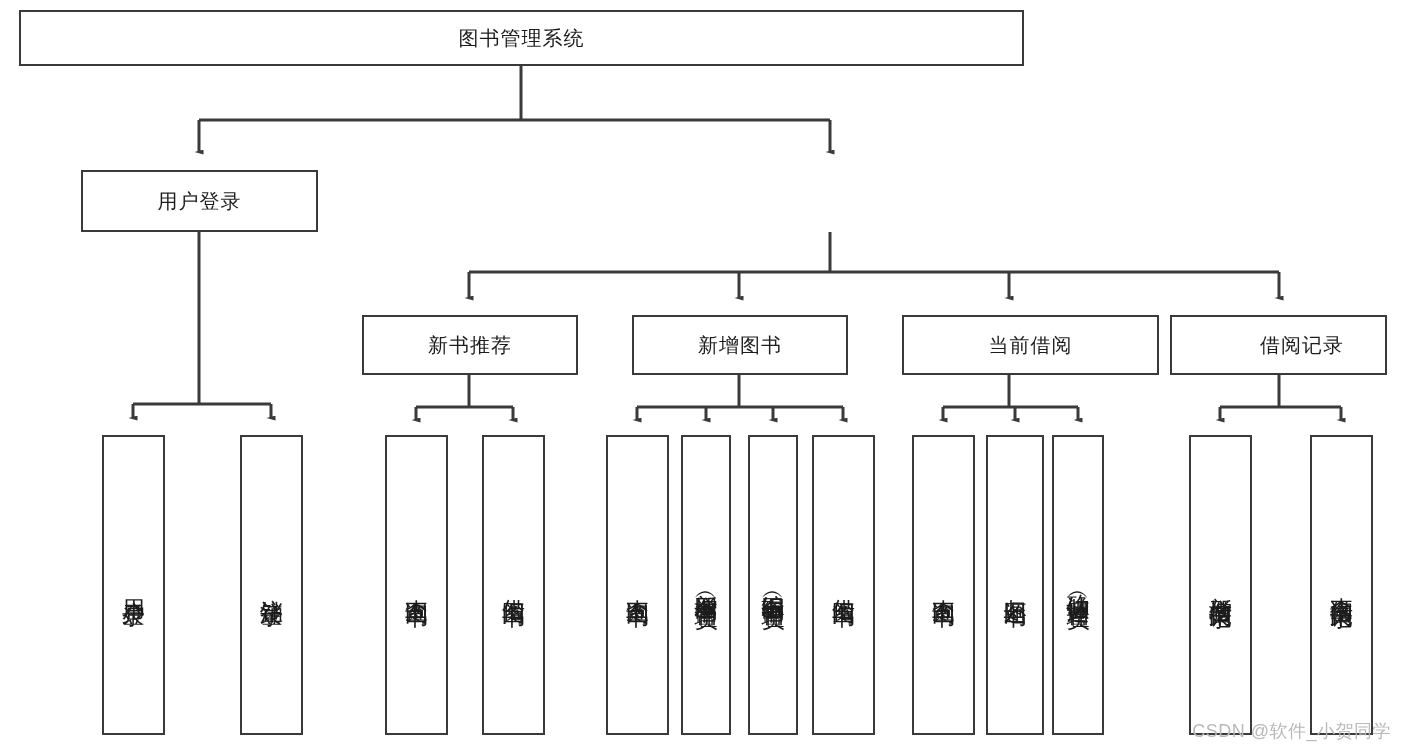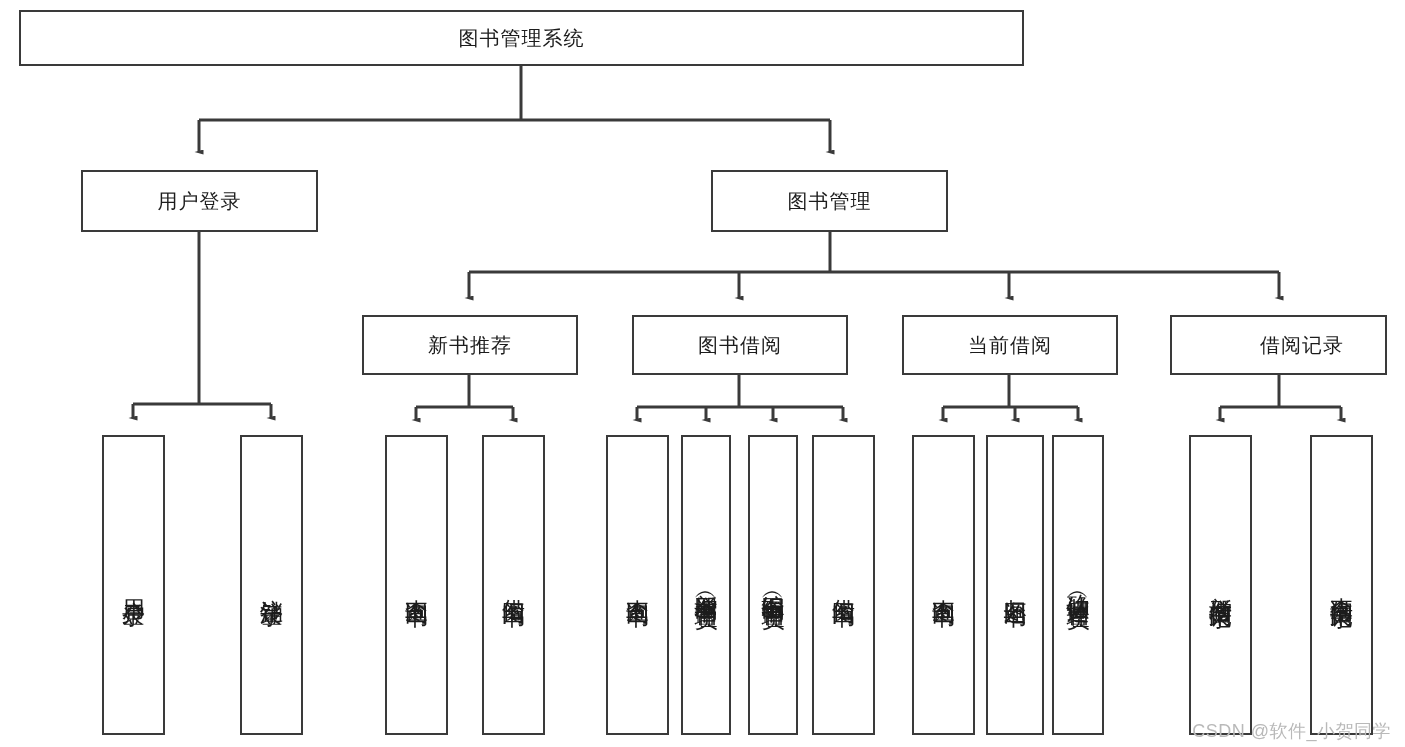--- a/index.html
+++ b/index.html
@@ -122,31 +122,28 @@
     </g>
   </svg>
 
   <div class="node root" style="left: 19px; top: 10px; width: 1005px; height: 56px;">
     <span class="label">图书管理系统</span>
   </div>
 
   <div class="node level2" style="left: 81px; top: 170px; width: 237px; height: 62px;">
     <span class="label">用户登录</span>
   </div>
-  <div class="node level2" style="left: 711px; top: 170px; width: 237px; height: 62px;">
-    <span class="label">图书管理</span>
-  </div>
 
   <div class="node level3" style="left: 362px; top: 315px; width: 216px; height: 60px;">
     <span class="label">新书推荐</span>
   </div>
   <div class="node level3" style="left: 632px; top: 315px; width: 216px; height: 60px;">
-    <span class="label">图书借阅</span>
+    <span class="label">新增图书</span>
   </div>
-  <div class="node level3" style="left: 902px; top: 315px; width: 216px; height: 60px;">
+  <div class="node level3" style="left: 902px; top: 315px; width: 257px; height: 60px;">
     <span class="label">当前借阅</span>
   </div>
   <div class="node level3" style="left: 1170px; top: 315px; width: 217px; height: 60px; padding-left: 47px;">
     <span class="label">借阅记录</span>
   </div>
 
   <div class="node leaf" style="left: 102px; top: 435px; width: 63px; height: 300px;">
     <span class="label">用户登录</span>
   </div>
   <div class="node leaf" style="left: 240px; top: 435px; width: 63px; height: 300px;">

